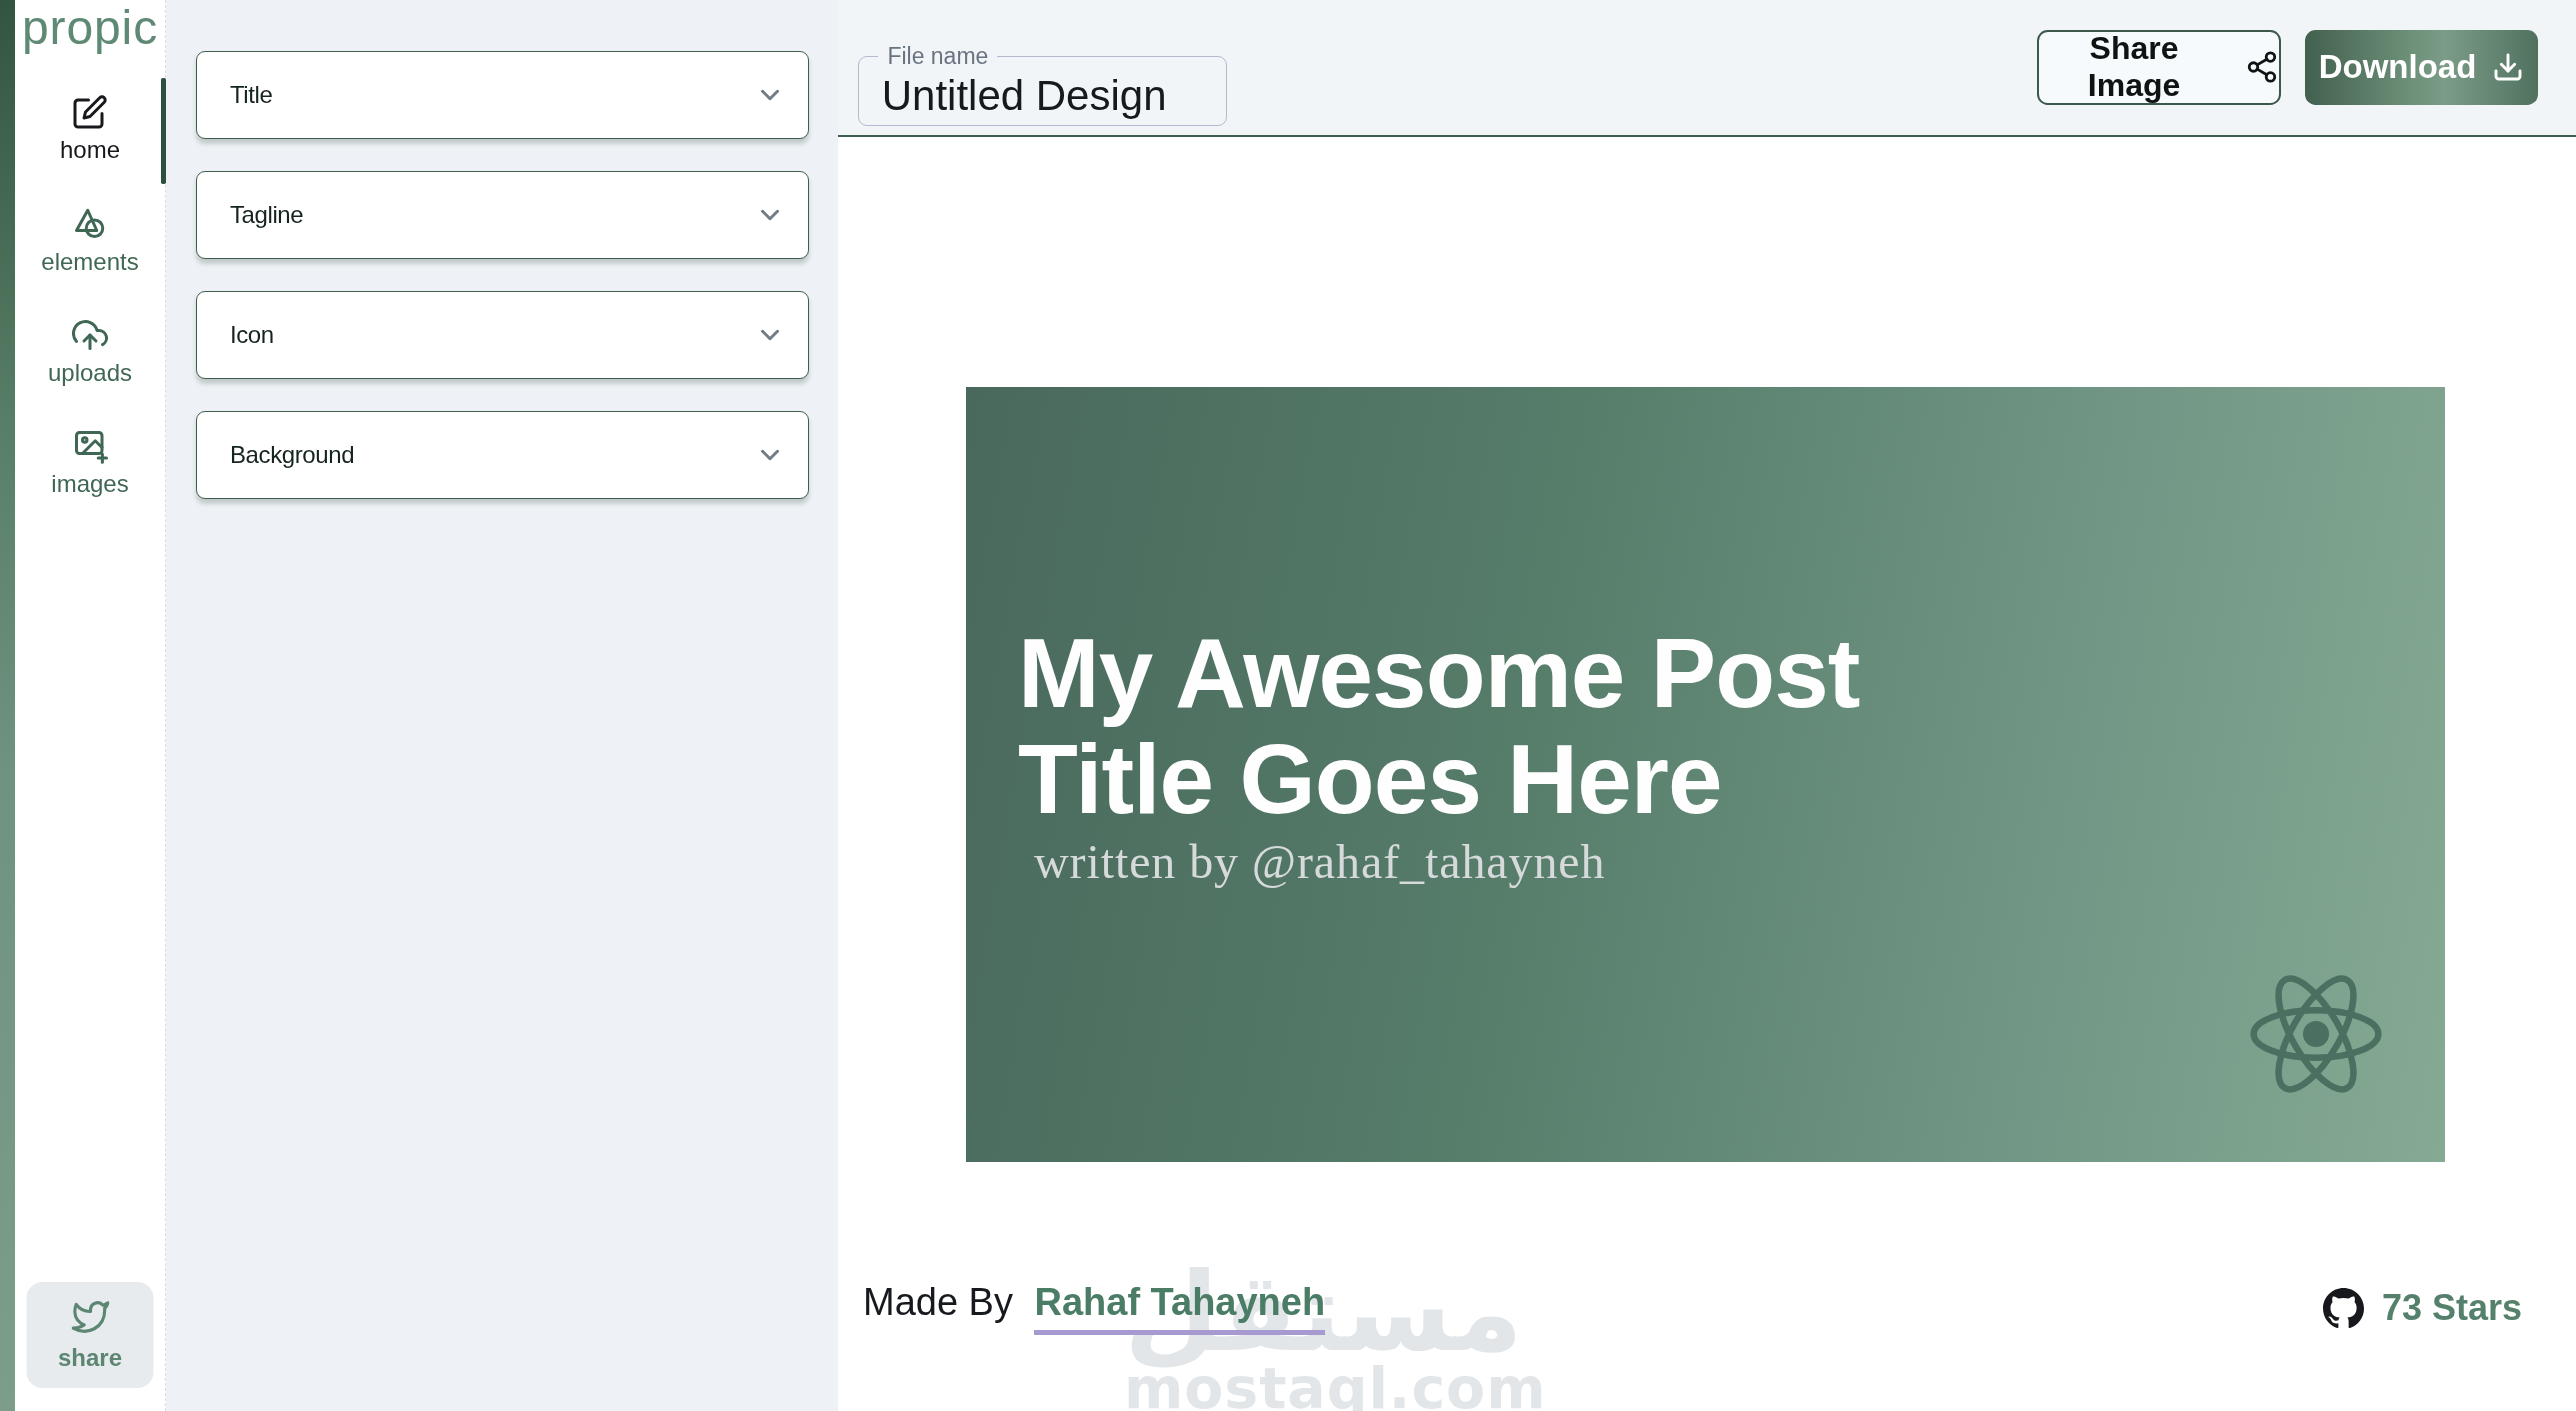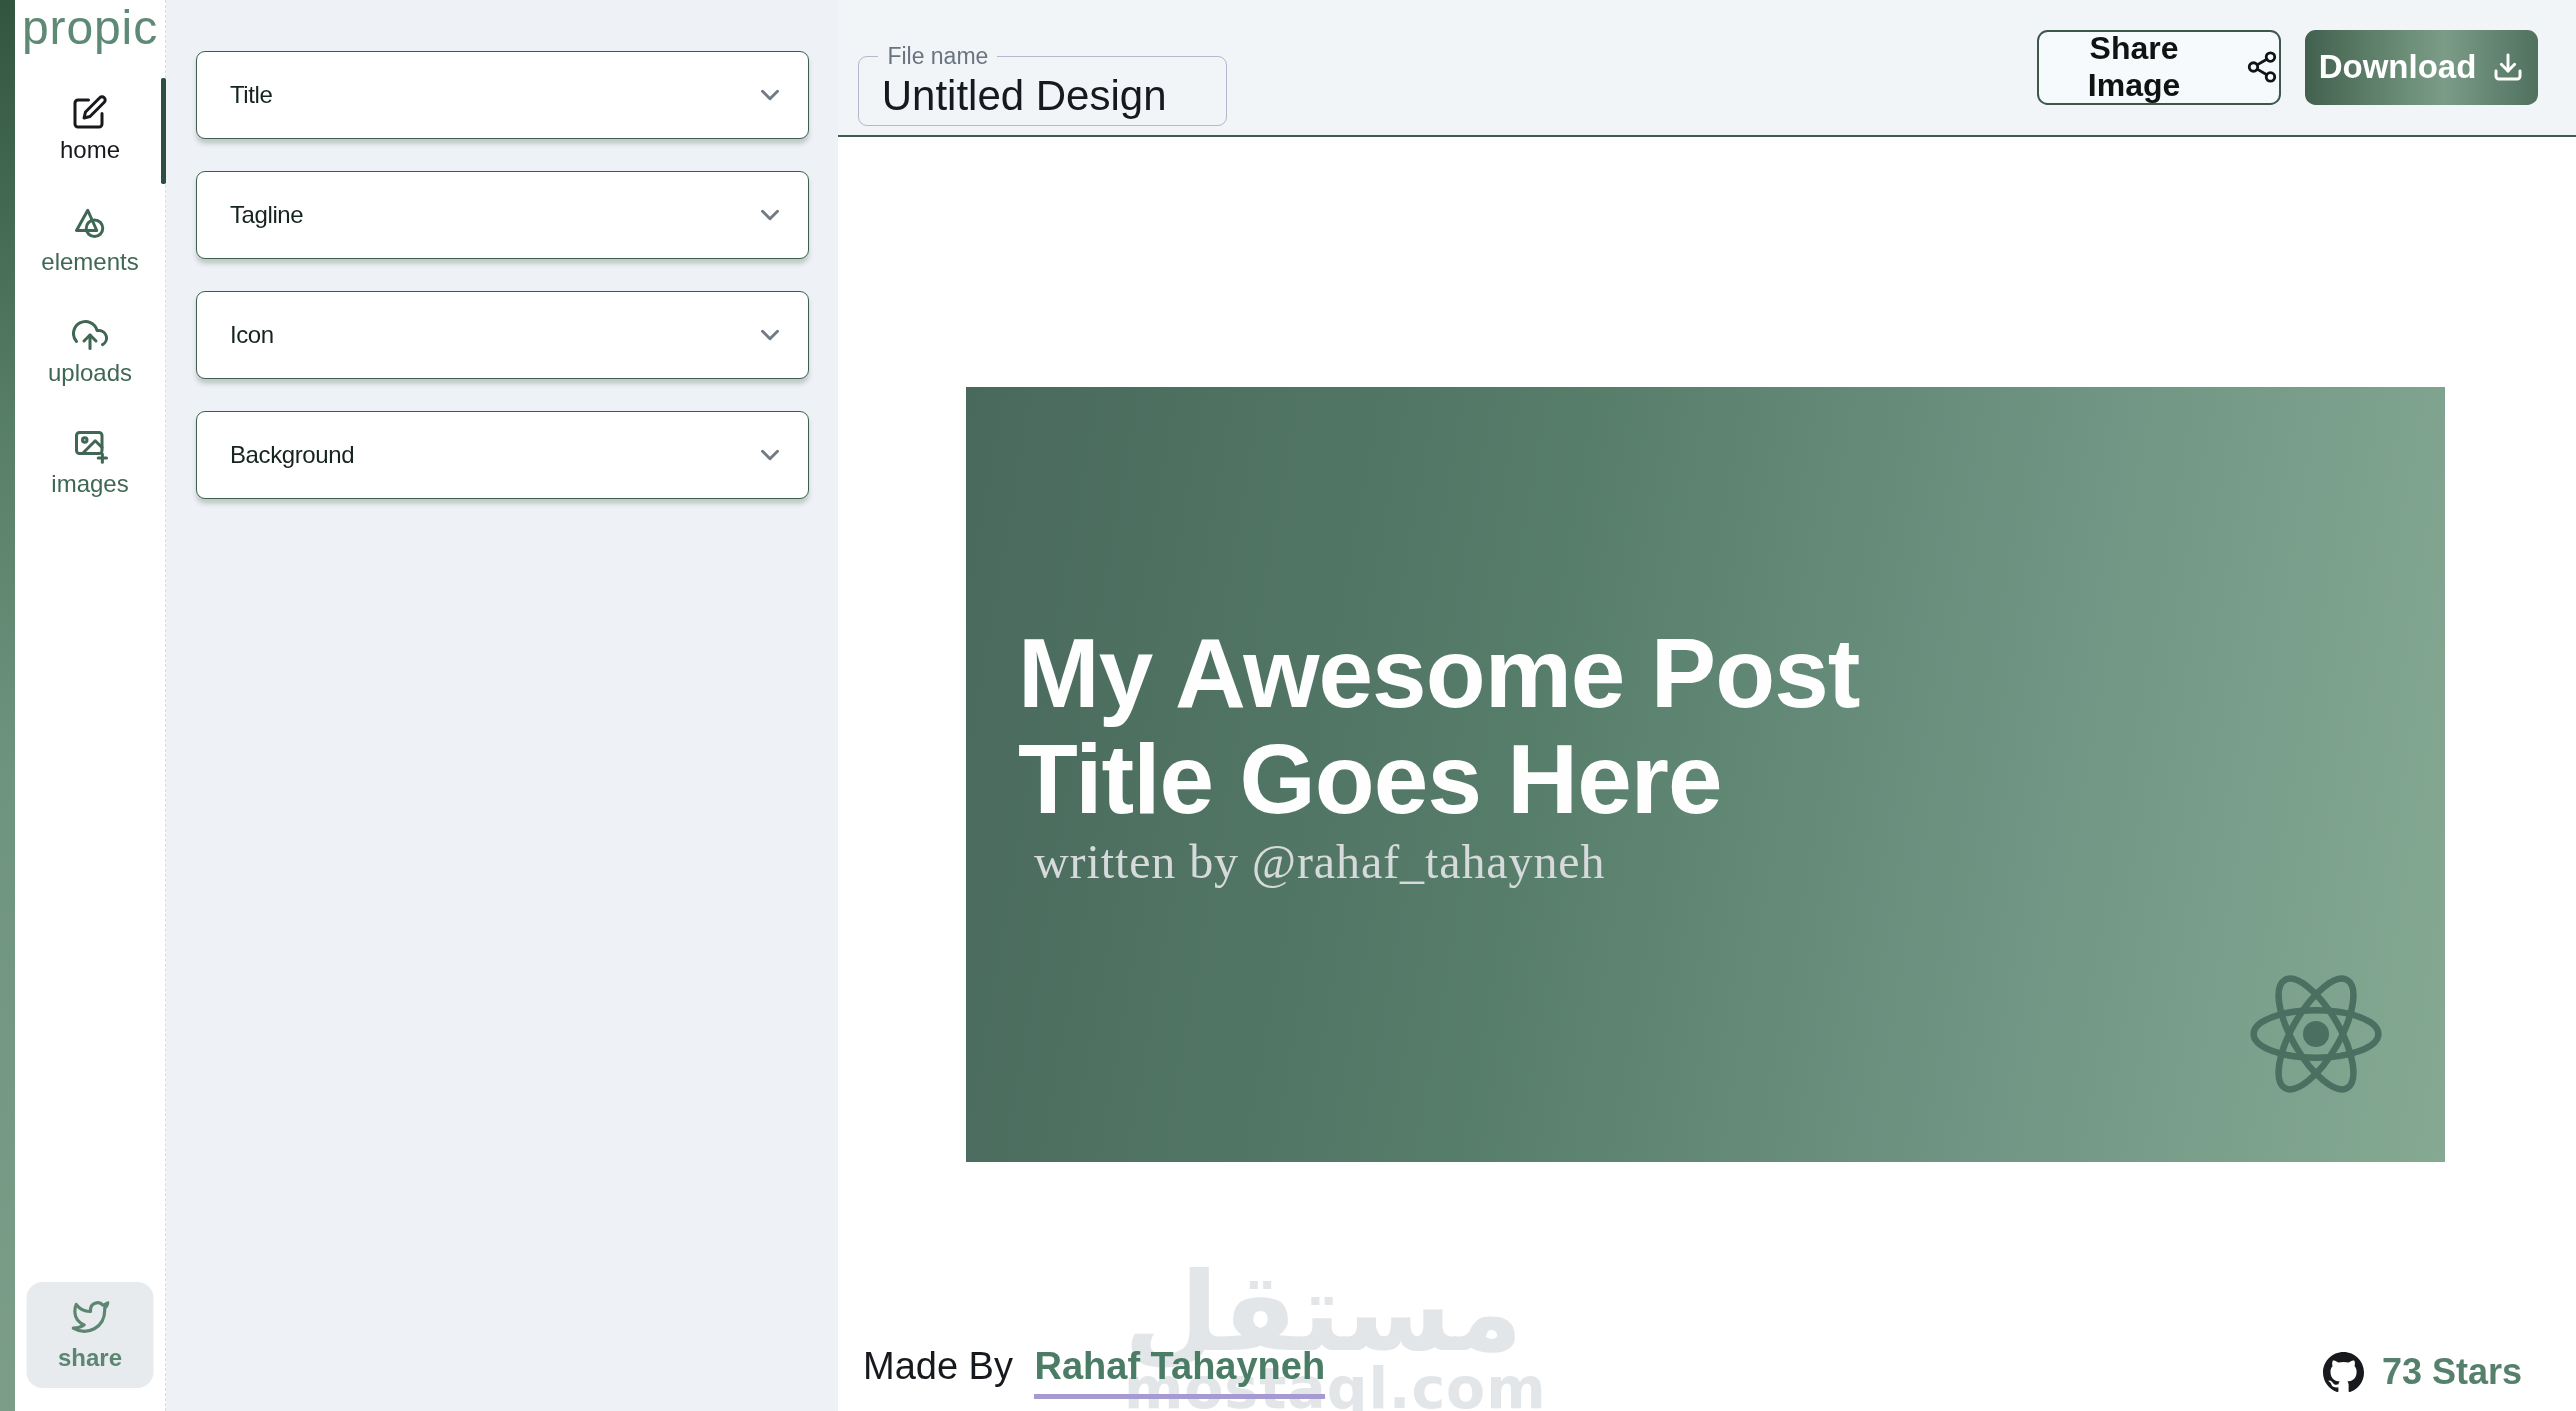--- a/index.html
+++ b/index.html
@@ -47,21 +47,21 @@
   .design-card { position:absolute; left:128px; top:250px; width:1479px; height:775px; background:linear-gradient(100deg,#49695c 0%,#567c6a 38%,#719685 72%,#85a992 100%); }
   .dc-title { position:absolute; left:52px; top:234px; font-size:98px; font-weight:700; letter-spacing:-0.9px; line-height:1.08; color:#fefefe; }
   .dc-title span { display:block; }
   .dc-byline { position:absolute; left:68px; top:447px; font-family:"Liberation Serif",serif; font-size:48px; color:#d6dadb; letter-spacing:0.9px; }
   .react-logo { position:absolute; right:55px; bottom:60px; width:148px; height:136px; }
 
   .watermark { position:absolute; left:286px; top:1121px; width:331px; text-align:center; color:#e3e6e9; z-index:1; pointer-events:none; font-family:"DejaVu Sans",sans-serif; }
   .wm-ar { font-size:109px; font-weight:700; line-height:1; }
   .wm-en { font-size:57px; font-weight:700; letter-spacing:0.9px; margin-top:-12.5px; }
 
-  .bottom-row { position:absolute; left:25px; right:54px; top:1208px; display:flex; justify-content:space-between; align-items:center; z-index:2; }
+  .bottom-row { position:absolute; left:25px; right:54px; top:1144px; display:flex; justify-content:space-between; align-items:center; z-index:2; }
   .made-by { display:flex; align-items:baseline; gap:21.5px; font-size:38px; color:#16191d; }
   .author-link { font-weight:700; color:#4a7c66; border-bottom:5.4px solid #a79ad0; padding-bottom:6px; cursor:pointer; text-decoration:none; }
   .stars { display:flex; align-items:center; gap:18px; cursor:pointer; }
   .stars svg { width:41px; height:41px; fill:#17191c; }
   .stars .txt { font-size:36px; font-weight:700; color:#55806b; }
 </style>
 </head>
 <body>
 
 <div class="app">

